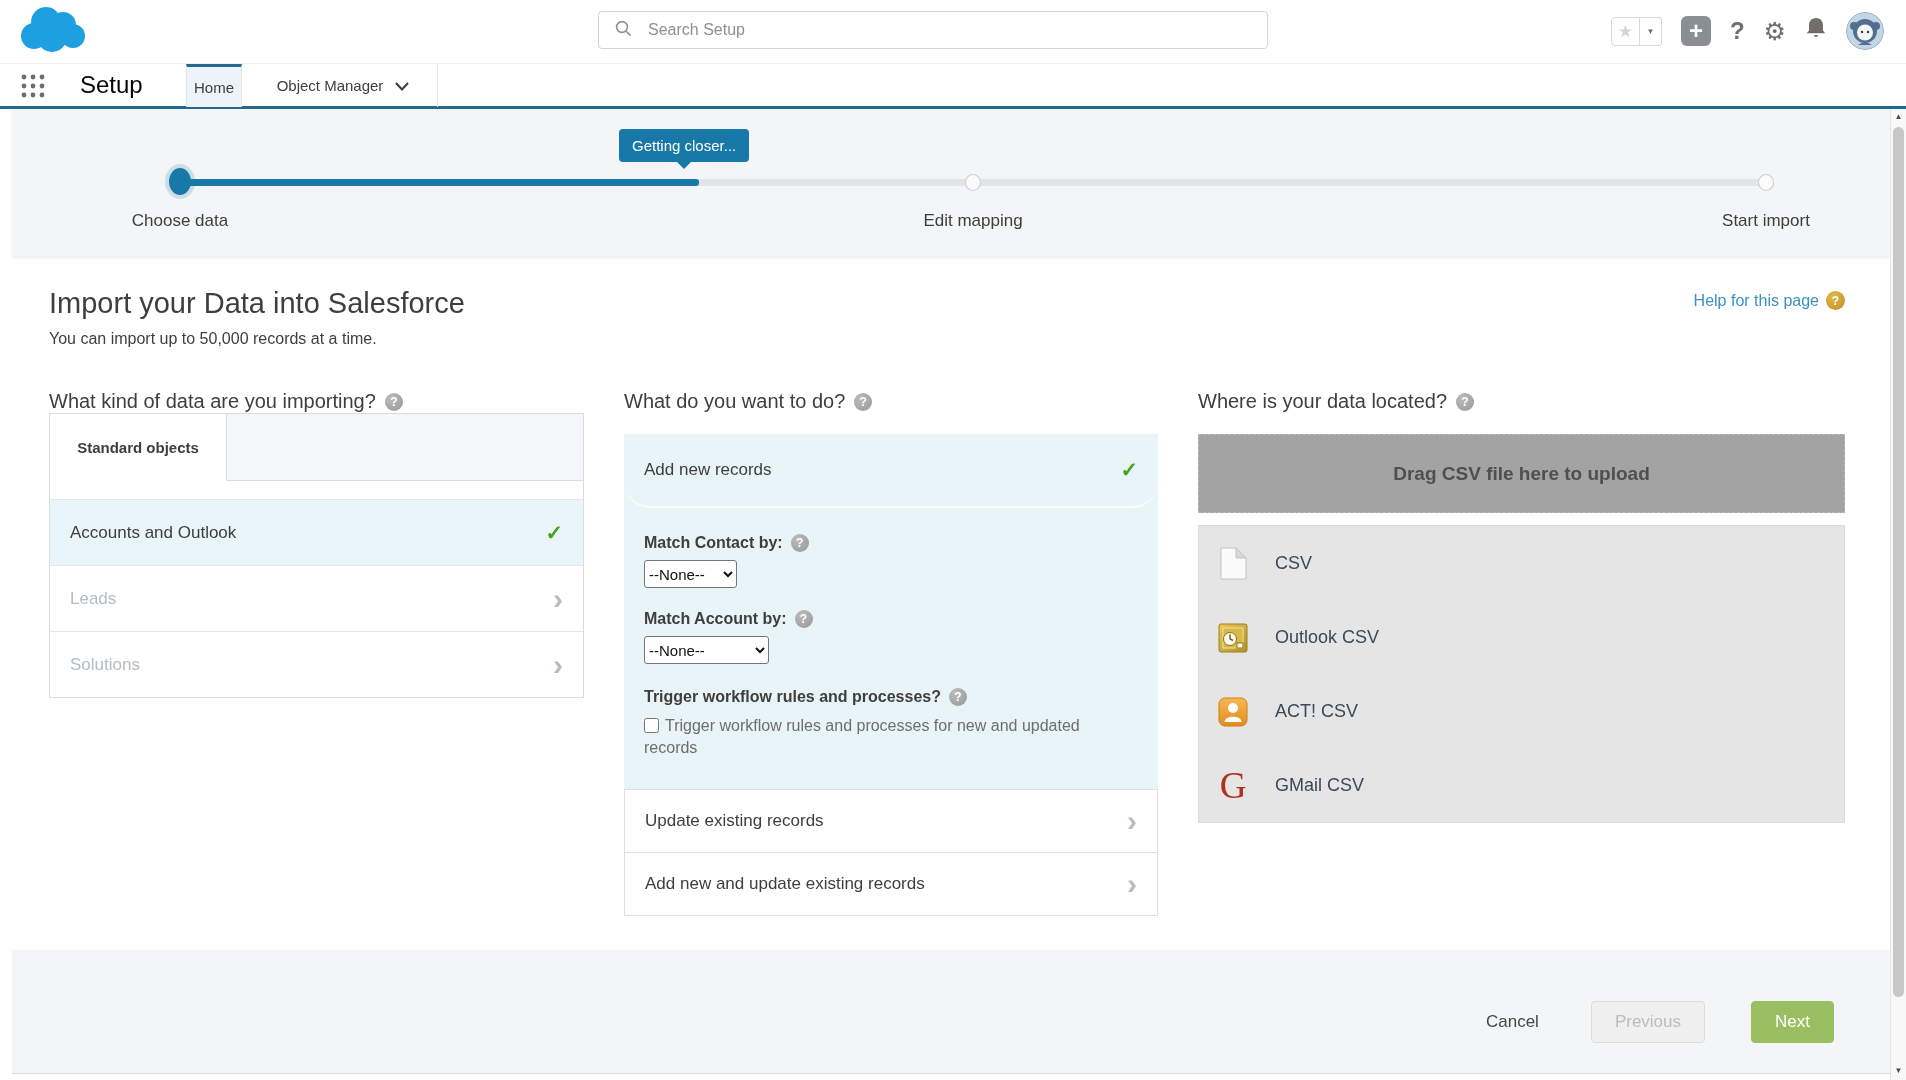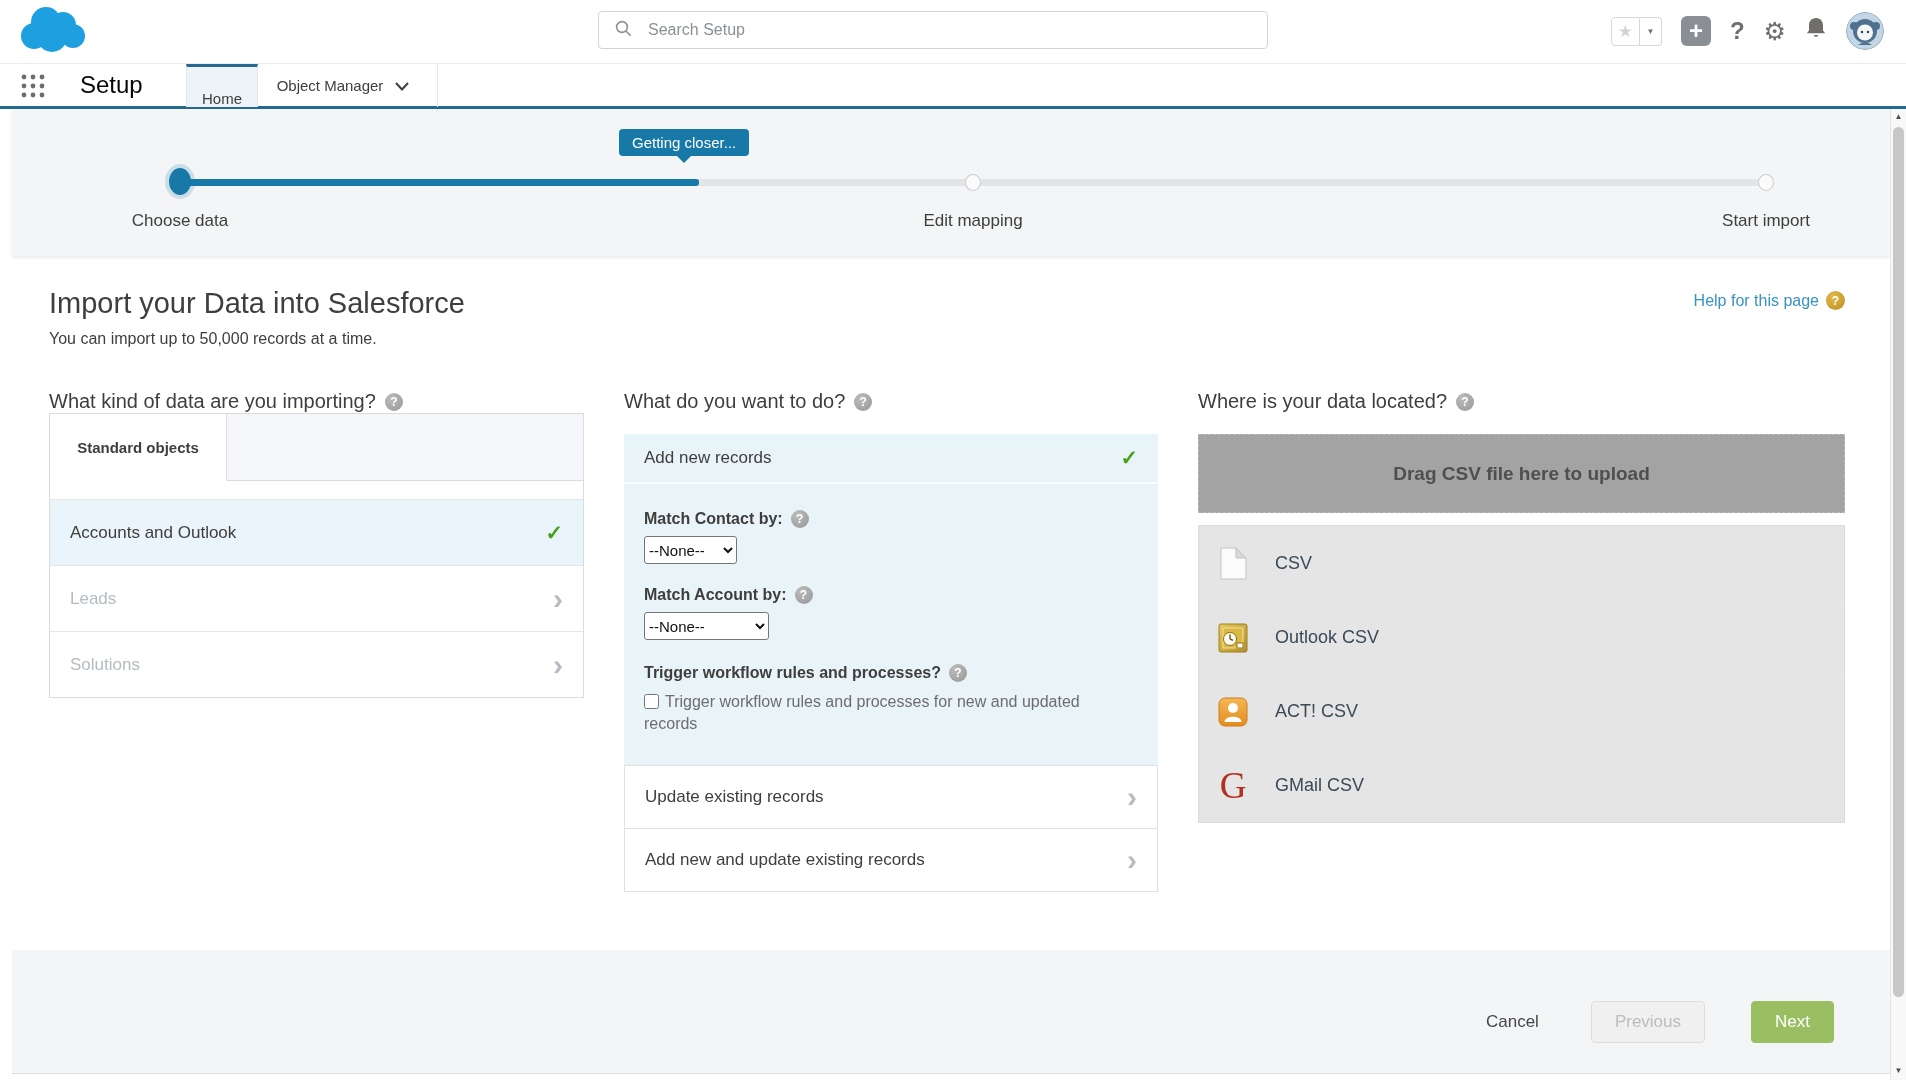--- a/index.html
+++ b/index.html
@@ -27,36 +27,36 @@
   .hdr-gear { font-size:25px; color:#706e6b; }
   .avatar { width:38px; height:38px; border-radius:50%; overflow:hidden; }
 
   
   .nav { position:absolute; top:63px; left:0; width:1906px; height:46px; background:#fff;
          border-top:1px solid #ececec; border-bottom:3px solid #236a8e; }
   .waffle { position:absolute; left:20px; top:9px; }
   .app-label { position:absolute; left:80px; top:7px; font-size:24px; color:#080707; }
   .nav-tab { position:absolute; top:0; height:43px; display:flex; align-items:center; justify-content:center;
              font-size:15px; color:#3e3e3c; }
-  .tab-home { left:186px; width:72px; background:#eef3f9; border-top:3px solid #236a8e;
-              border-left:1px solid #e3e7eb; border-right:1px solid #e3e7eb;align-items:flex-end; }
+  .tab-home { left:186px; width:56px; background:#eef3f9; border-top:3px solid #236a8e;
+              border-left:1px solid #e3e7eb; border-right:1px solid #e3e7eb; }
   .tab-om { left:253px; width:180px; gap:12px; }
   .nav-divider { position:absolute; left:437px; top:0; width:1px; height:43px; background:#e8e8e8; }
 
   
   .band { position:absolute; top:109px; left:12px; width:1878px; height:147px; background:#f3f5f7;
           box-shadow:0 2px 3px rgba(0,0,0,0.08); }
   .track { position:absolute; left:168px; top:70px; width:1586px; height:7px; background:#e2e5e8; border-radius:3px; }
   .fill  { position:absolute; left:168px; top:70px; width:519px; height:7px; background:#1879a8; border-radius:3px; }
   .dot-current { position:absolute; left:157px; top:59px; width:22px; height:27px; border-radius:50%;
                  background:#1879a8; box-shadow:0 0 0 4px rgba(24,121,168,0.18); }
   .dot-upcoming { position:absolute; top:65px; width:16px; height:17px; border-radius:50%;
                   background:#fbfbfb; border:1px solid #c9cccf; }
   .step-label { position:absolute; top:102px; width:220px; text-align:center; font-size:17px; color:#3e3e3c; }
-  .tooltip { position:absolute; left:607px; top:20px; min-width:120px; height:27px; background:#1879a8; color:#fff;
+  .tooltip { position:absolute; left:607px; top:20px; min-width:120px; height:33px; background:#1879a8; color:#fff;
              border-radius:4px; font-size:15px; display:flex; align-items:center; justify-content:center;
              padding:0 13px; }
   .tooltip::after { content:""; position:absolute; left:50%; bottom:-7px; margin-left:-7px;
                     border-left:7px solid transparent; border-right:7px solid transparent; border-top:7px solid #1879a8; }
 
   
   .page-title { position:absolute; left:49px; top:287px; font-size:29px; color:#3e3e3c; }
   .page-subtitle { position:absolute; left:49px; top:330px; font-size:16px; color:#3e3e3c; }
   .help-link { position:absolute; right:61px; top:291px; display:flex; align-items:center; gap:7px;
                font-size:16px; color:#3892c4; cursor:pointer; }
@@ -80,22 +80,22 @@
   .obj-spacer { height:18px; background:#fff; }
   .obj-row { height:66px; display:flex; align-items:center; justify-content:space-between;
              padding:0 20px; font-size:17px; border-top:1px solid #e6e6e6; background:#fff; }
   .obj-row.selected { background:#e9f5fb; }
   .obj-row.dim { color:#b4bcc3; }
   .check { color:#45a317; font-size:21px; font-weight:bold; }
   .chev { color:#b6bcc2; font-size:30px; line-height:1; font-weight:bold; }
 
   
   .panel { margin-top:21px; background:#e9f4f9; }
-  .panel-hdr { height:50px; display:flex; align-items:center; justify-content:space-between;
-               padding:0 20px; font-size:17px; border-bottom:2px solid #fafcfd; }
+  .panel-hdr { height:74px; display:flex; align-items:center; justify-content:space-between;
+               padding:0 20px; font-size:17px; border-bottom:2px solid #fafcfd;border-radius:26px; }
   .panel-body { padding:26px 20px 30px; }
   .fld-label { display:flex; align-items:center; gap:8px; font-size:16px; font-weight:bold; color:#3e3e3c; }
   .panel-body select { height:28px; font-size:15px; margin-top:8px; font-family:"Liberation Sans",sans-serif;
                        color:#111; background:#fff; border:1px solid #767676; border-radius:3px; }
   .sel-contact { width:93px; }
   .sel-account { width:125px; }
   .mt22 { margin-top:22px; }
   .mt24 { margin-top:24px; }
   .cb-row { margin-top:9px; width:465px; font-size:16px; color:#6d6d6d; line-height:1.4; }
   .cb-row input { vertical-align:-2px; margin:0 6px 0 0; width:15px; height:15px; }

